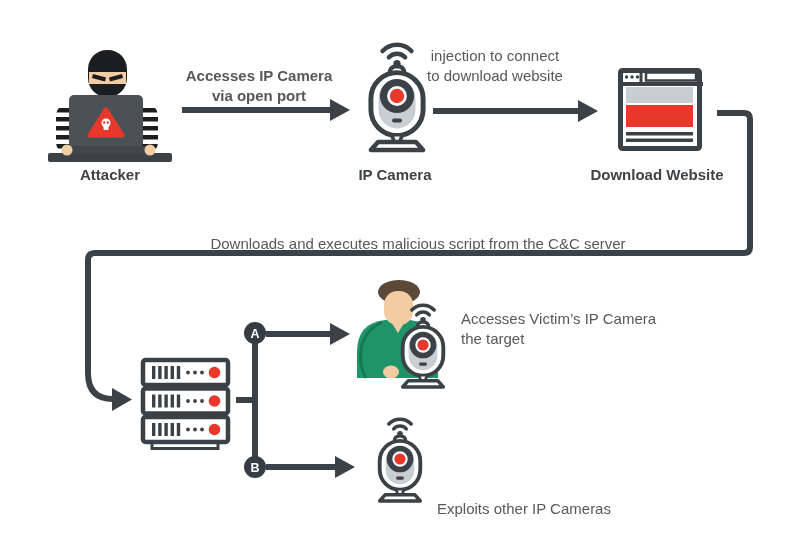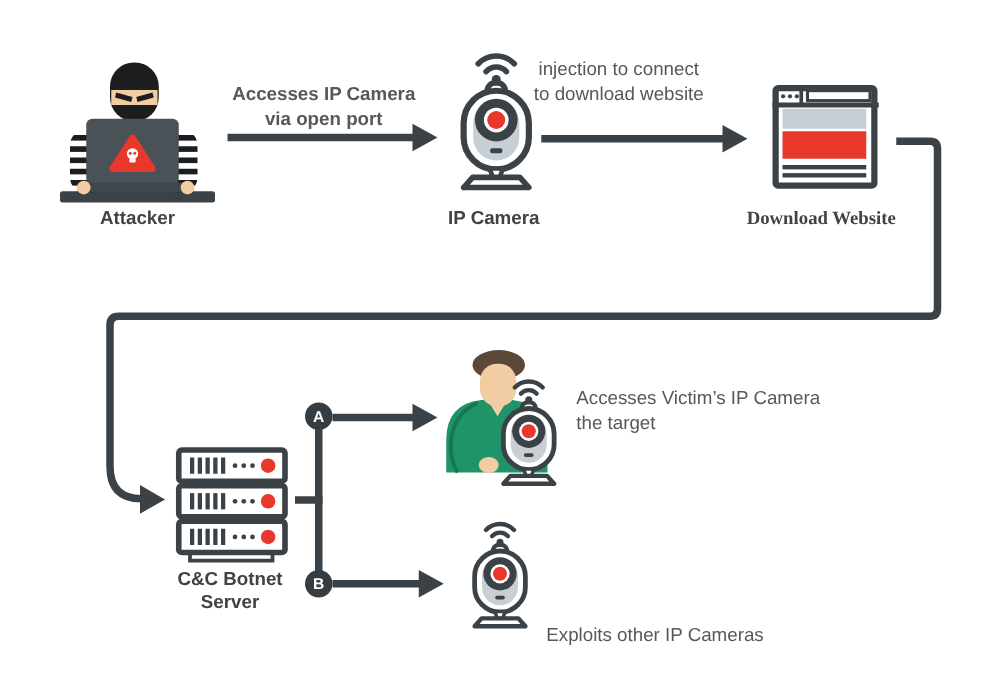--- a/index.html
+++ b/index.html
@@ -209,27 +209,24 @@
     <div>via open port</div>
   </div>
 
   <div class="lbl" style="left:325px;top:166px;width:140px;">IP Camera</div>
 
   <div class="ann" style="left:405px;top:46px;width:180px;">
     <div>injection to connect</div>
     <div>to download website</div>
   </div>
 
-  <div class="lbl" style="left:577px;top:166px;width:160px;font-family:Liberation Serif, serif;">Download Website</div>
-
-
-  <div class="lbl" style="left:114px;top:455px;width:140px;">
-    <div>C&amp;C Botnet</div>
-    <div>Server</div>
-  </div>
+  <div class="lbl" style="left:577px;top:166px;width:160px;">Download Website</div>
+
+  <div class="ann" style="left:118px;top:234px;width:600px;">Downloads and executes malicious script from the C&amp;C server</div>
+
 
   <div class="ann left" style="left:461px;top:309px;width:245px;">
     <div>Accesses Victim’s IP Camera</div>
     <div>the target</div>
   </div>
 
   <div class="ann left" style="left:437px;top:456px;width:220px;margin-top:43px;">Exploits other IP Cameras</div>
 
 </div>
 

